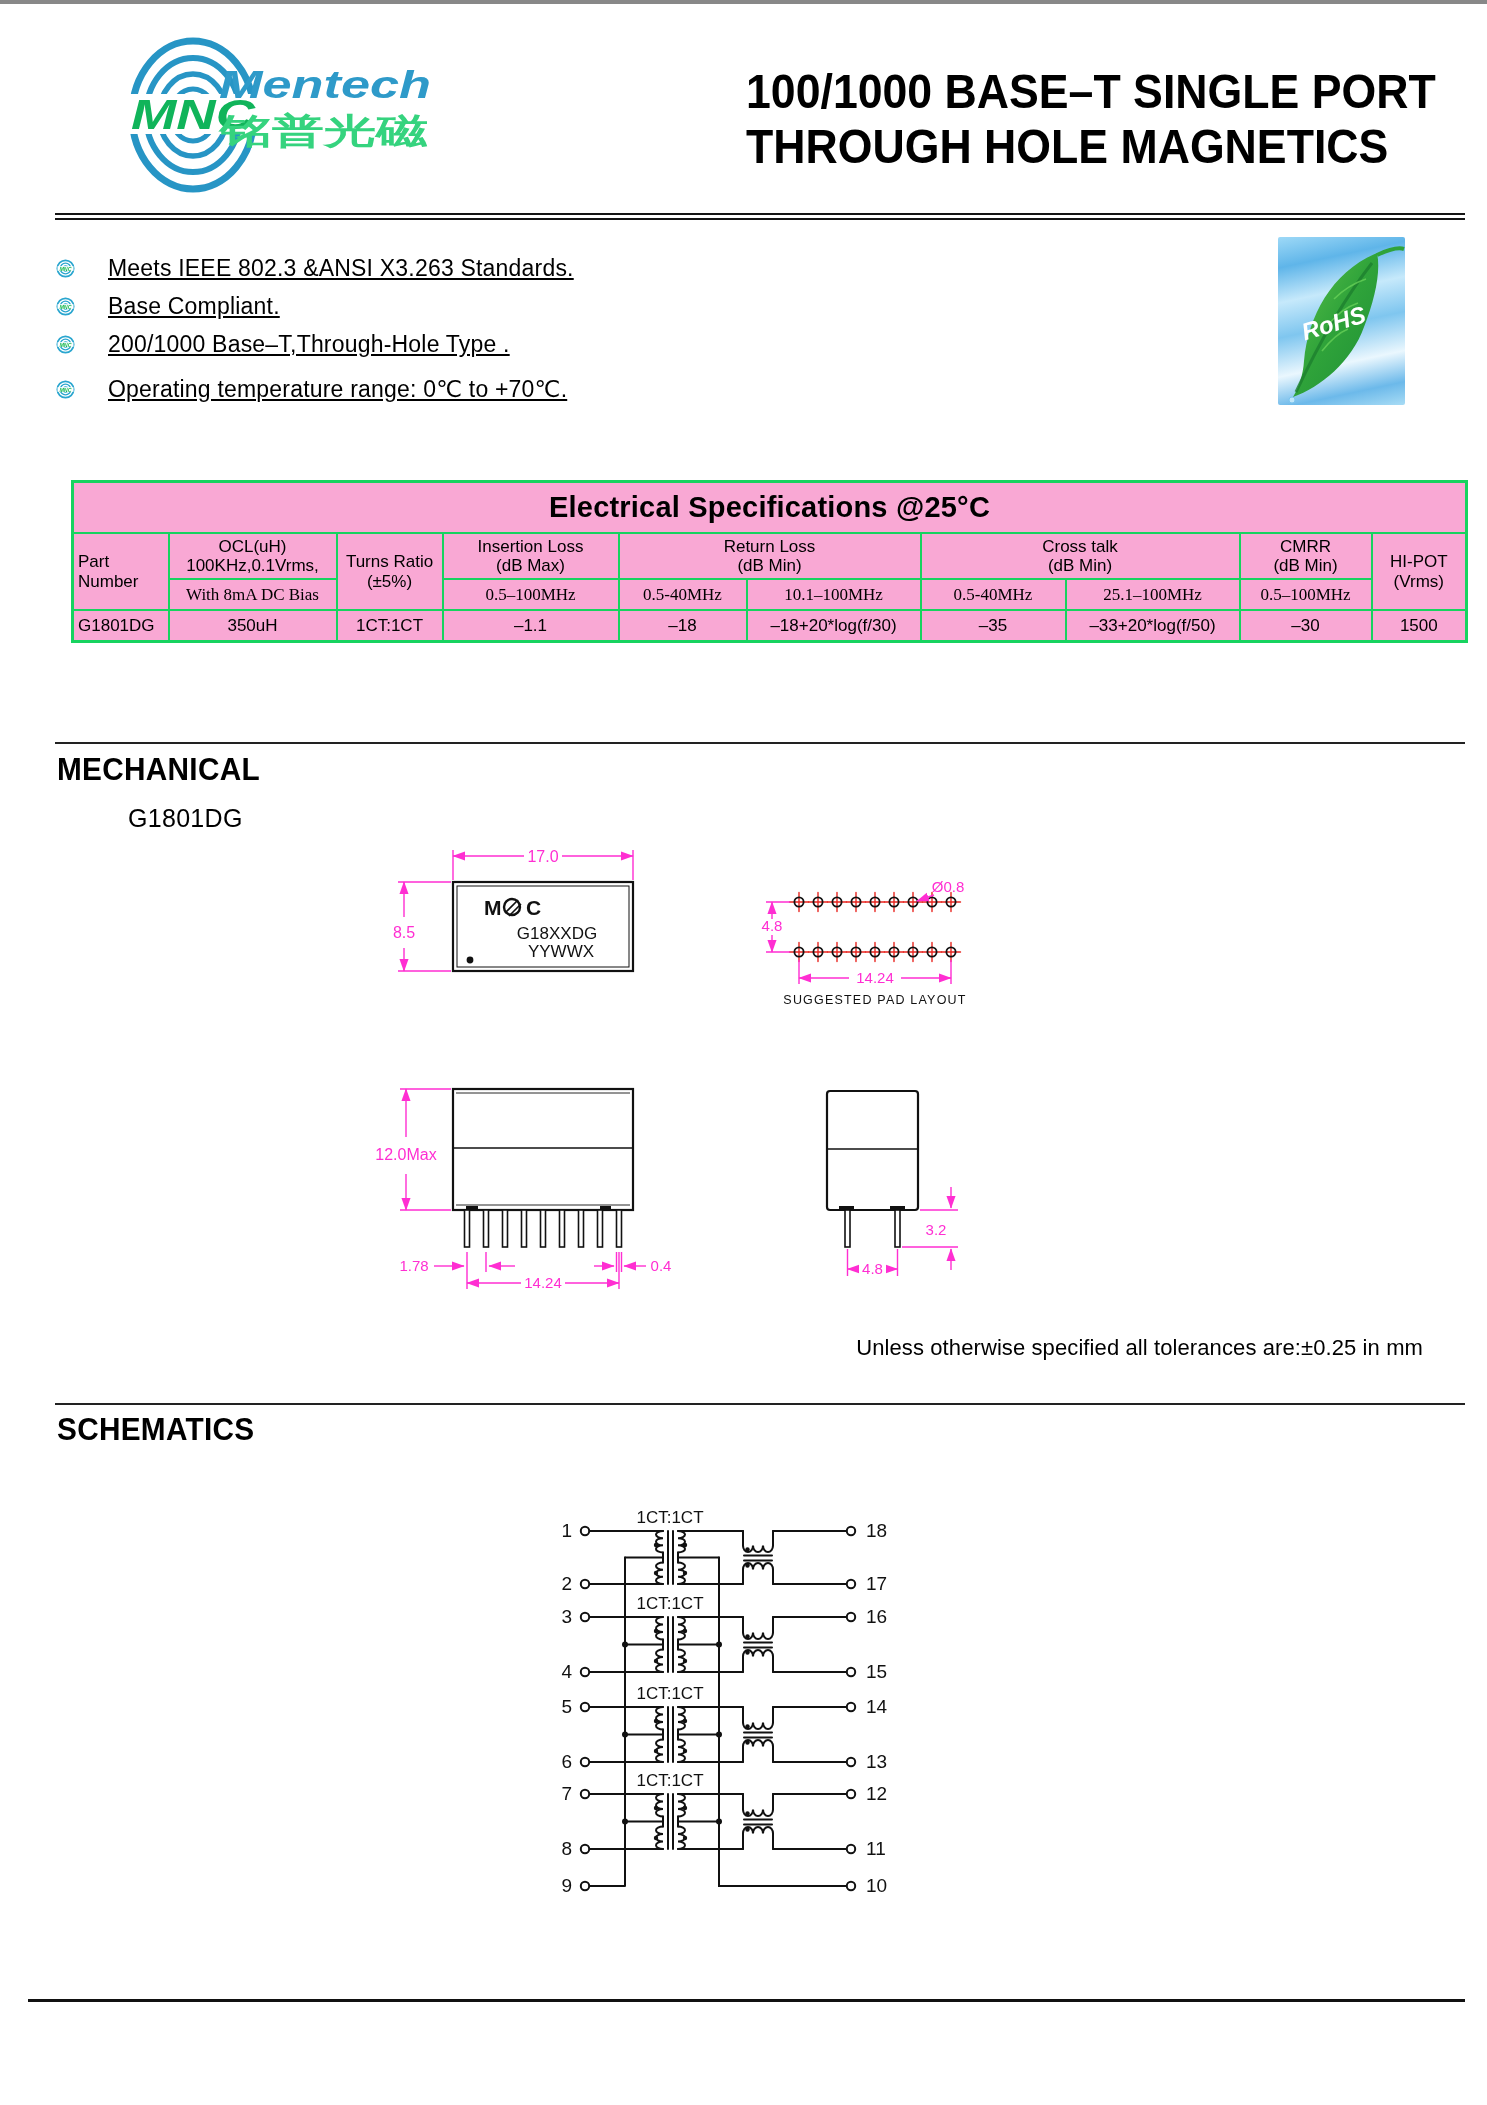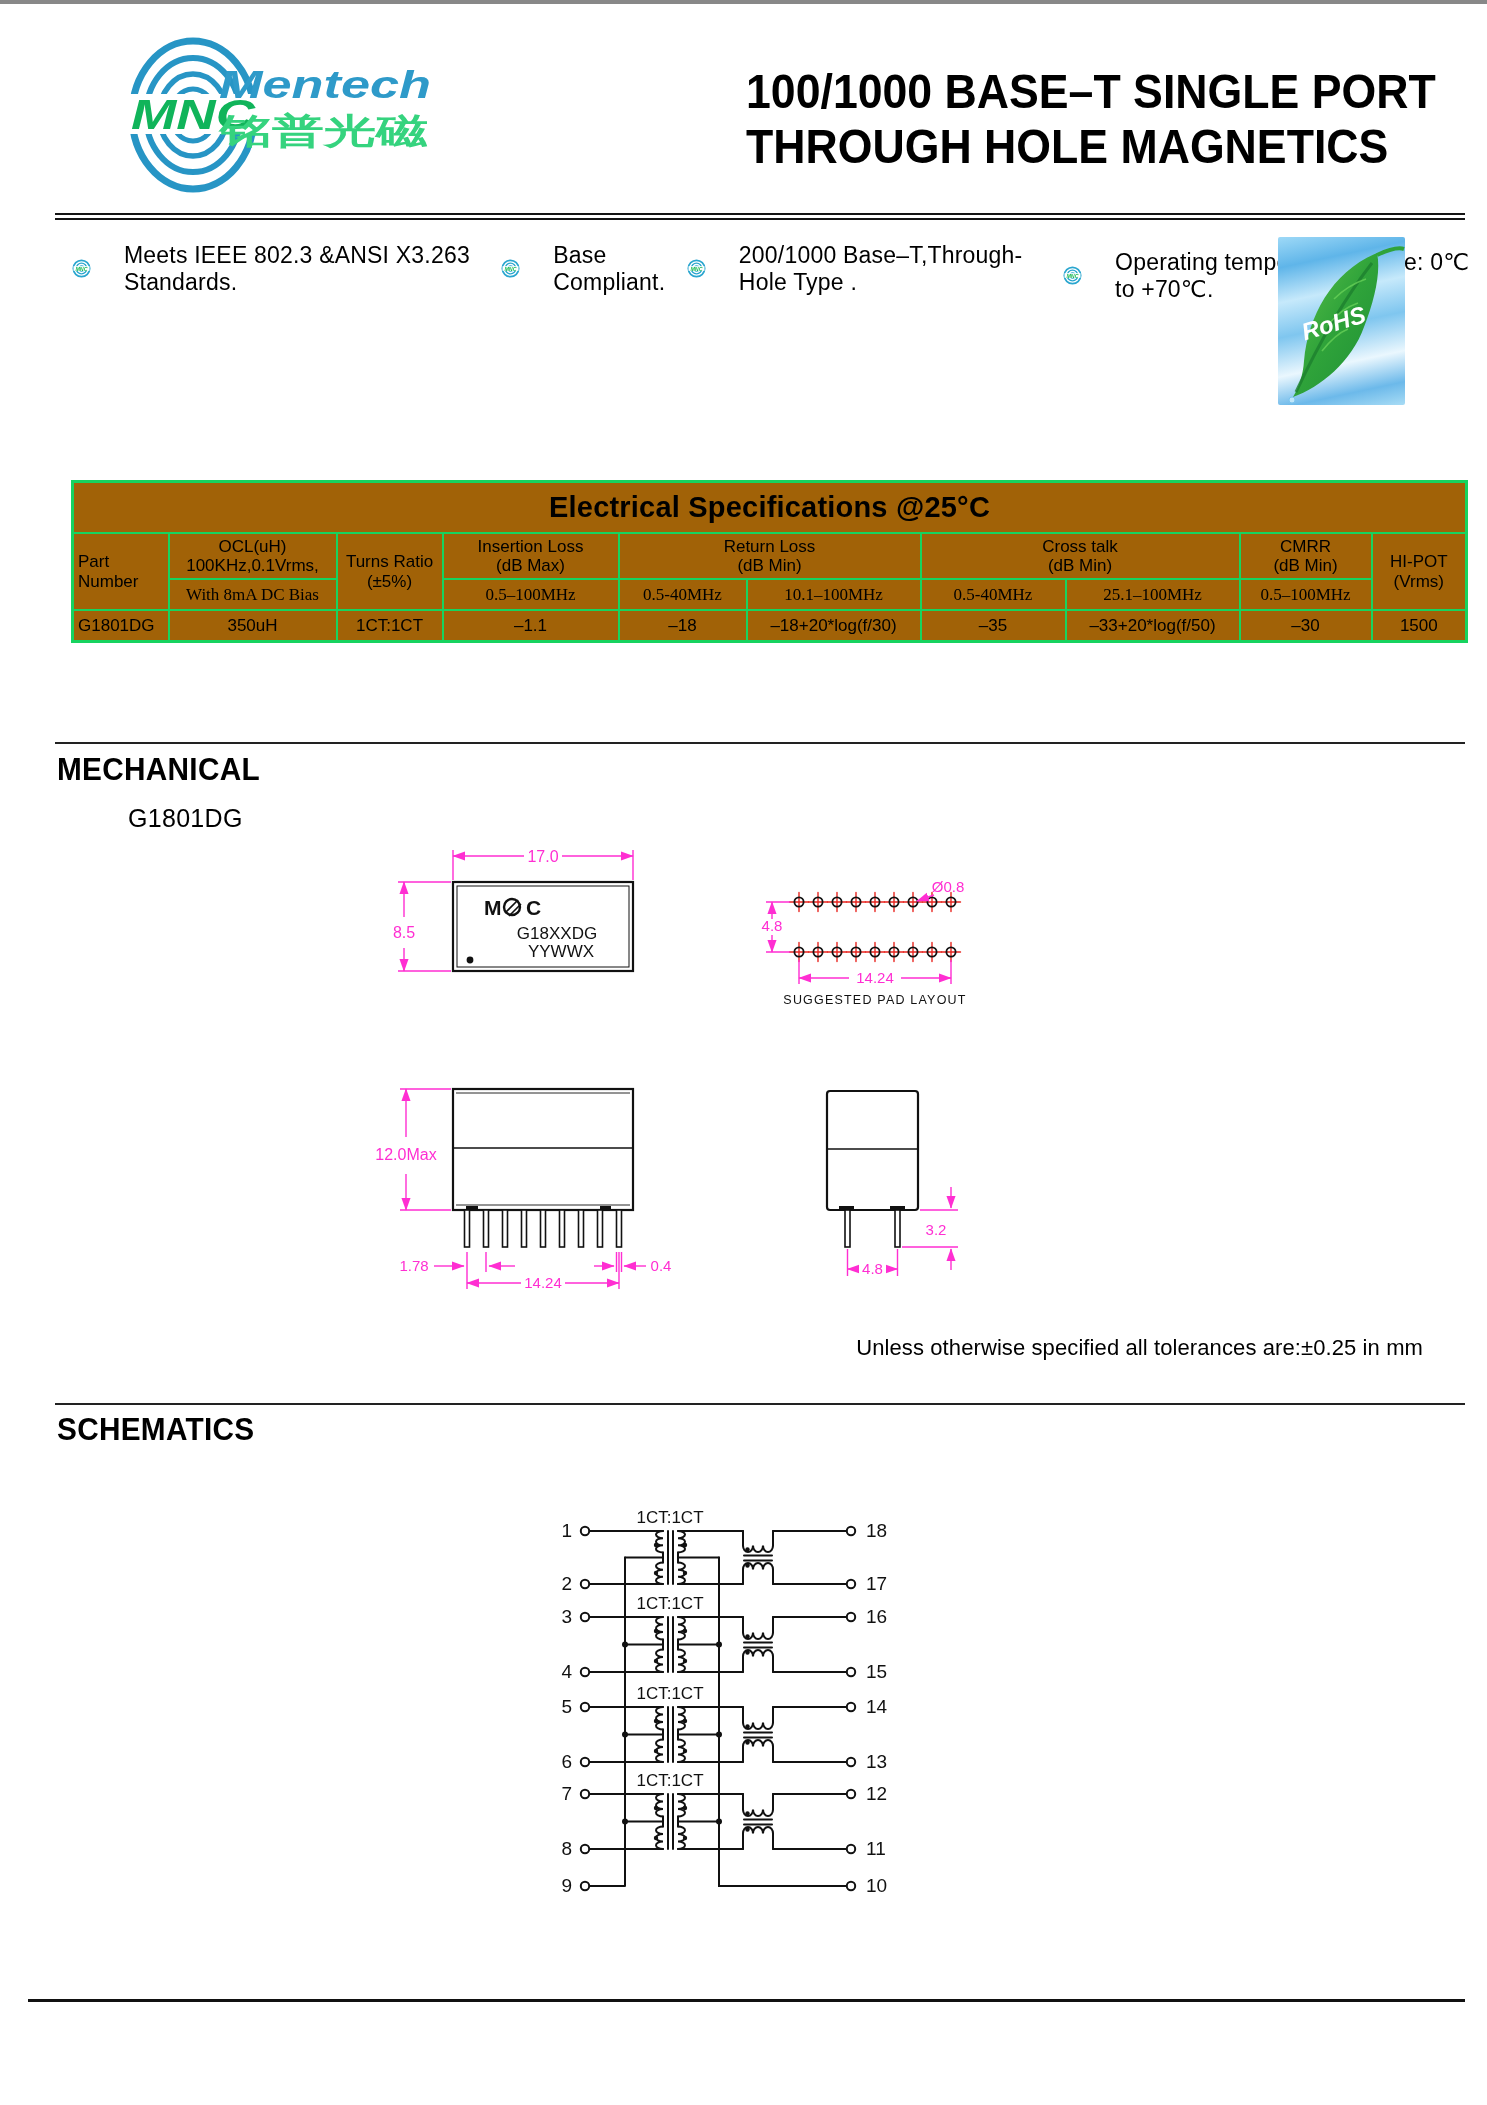--- a/index.html
+++ b/index.html
@@ -6,35 +6,35 @@
   .page{position:relative;width:1487px;height:2105px;background:#fff;margin:4px auto;
         font-family:"Liberation Sans","DejaVu Sans",sans-serif;color:#000;overflow:hidden;}
   .abs{position:absolute;}
 
   
   .title{left:746px;top:60px;width:730px;font-weight:bold;font-size:48px;line-height:55px;
          letter-spacing:0px;transform:scaleX(0.93);transform-origin:left top;white-space:nowrap;color:#000;}
   .rule-double{left:55px;top:209px;width:1410px;height:3px;border-top:2px solid #151515;border-bottom:2px solid #151515;}
 
   
-  .features{left:72px;top:252px;display:flex;flex-direction:row;}
+  .features{left:56px;top:252px;display:flex;flex-direction:column;text-decoration:underline;}
   .feat{display:flex;align-items:center;height:25px;margin-bottom:13px;}
   .feat:nth-child(4){margin-top:7px;}
   .feat .txt{font-size:23px;margin-left:33px;letter-spacing:0.2px;}
   .feat svg{flex:0 0 auto;}
 
   
   .rohs{left:1278px;top:233px;width:127px;height:168px;overflow:hidden;border-radius:2px;
         background:linear-gradient(168deg,#9ed9f7 0%,#5fb5e9 16%,#c6e9fb 34%,#7fc6ef 52%,#eaf7fe 72%,#6cb9ea 88%,#a8dcf5 100%);}
 
   
   table.spec{position:absolute;left:71px;top:476px;width:1395px;border-collapse:collapse;
              border:3px solid #17d35f;table-layout:fixed;}
   table.spec th,table.spec td{border:2.5px solid #17d35f;padding:0;font-weight:normal;
-             font-size:17px;text-align:center;line-height:1.12;background:#a16207;color:#000;}
+             font-size:17px;text-align:center;line-height:1.12;background:#f9a8d4;color:#000;}
   tr.t-title th{height:49px;font-size:29px;font-weight:bold;letter-spacing:0.2px;}
   tr.t-h1 th{height:44px;}
   tr.t-h2 th{height:29px;font-family:Liberation Serif, serif;}
   tr.t-data td{height:29px;}
   .cell-left{text-align:left !important;padding-left:4px !important;}
 
   .sec-rule{left:55px;top:738px;width:1410px;height:0;border-top:2px solid #222;}
   .sec-rule2{left:55px;top:1399px;width:1410px;height:0;border-top:2px solid #222;}
   .sec-head{font-weight:bold;font-size:31px;letter-spacing:0.3px;transform:scaleX(0.96);transform-origin:left top;}
   .part-sub{left:128px;top:800px;font-size:25px;letter-spacing:0.3px;}

